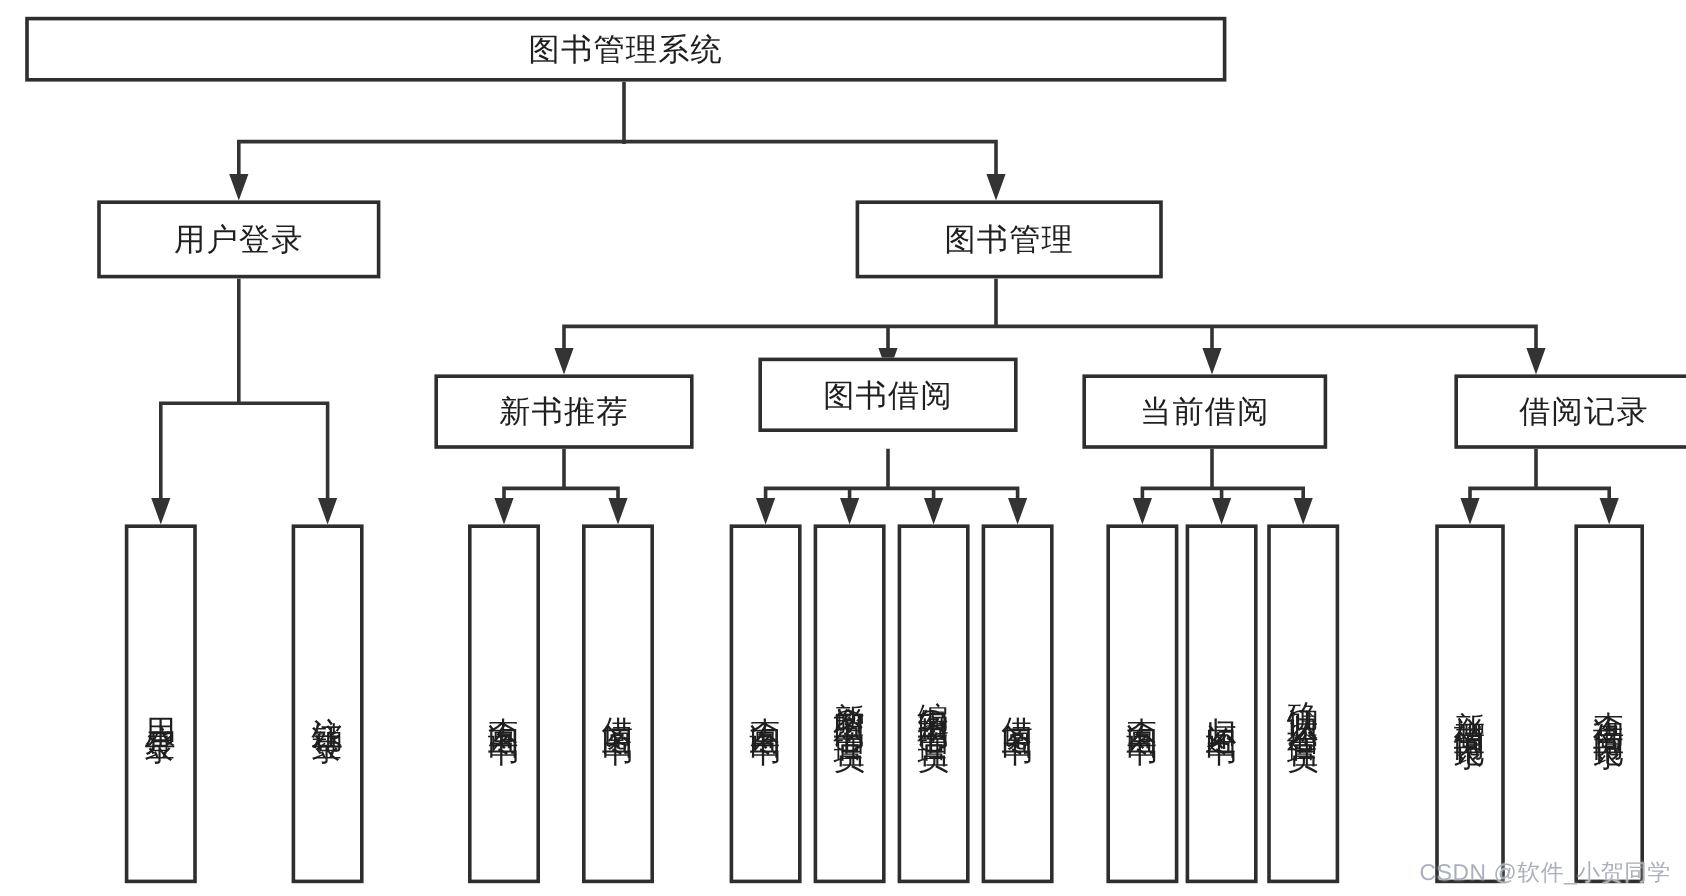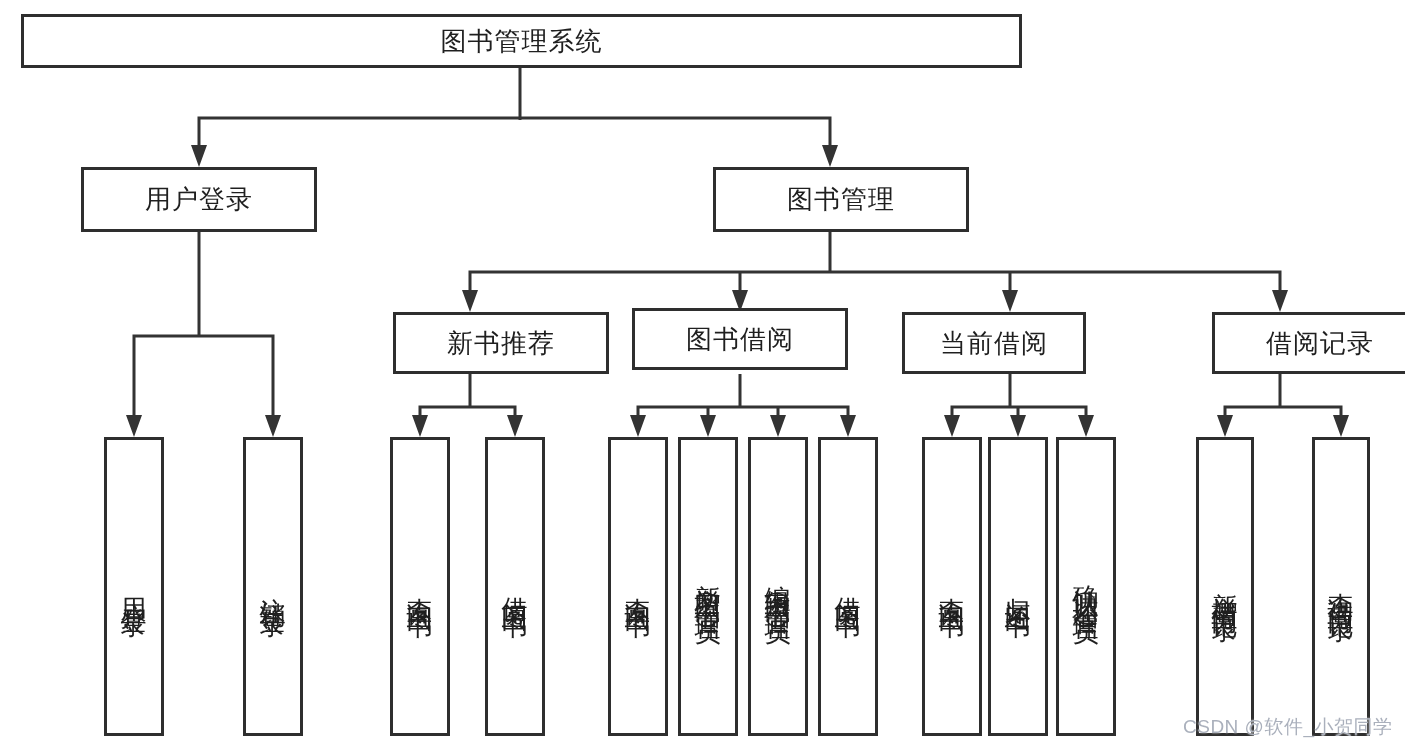--- a/index.html
+++ b/index.html
@@ -95,27 +95,27 @@
     <span>图书管理系统</span>
   </div>
 
   <div class="box-h" style="left:81px; top:167px; width:236px; height:65px;">
     <span>用户登录</span>
   </div>
   <div class="box-h" style="left:713px; top:167px; width:256px; height:65px;">
     <span>图书管理</span>
   </div>
 
-  <div class="box-h" style="left:362px; top:312px; width:216px; height:62px;margin-left:31px;">
+  <div class="box-h" style="left:362px; top:312px; width:216px; height:62px;">
     <span>新书推荐</span>
   </div>
-  <div class="box-h" style="left:632px; top:308px; width:216px; height:62px;">
+  <div class="box-h" style="left:632px; top:298px; width:216px; height:62px;">
     <span>图书借阅</span>
   </div>
-  <div class="box-h" style="left:902px; top:312px; width:184px; height:62px;">
+  <div class="box-h" style="left:902px; top:312px; width:204px; height:62px;">
     <span>当前借阅</span>
   </div>
   <div class="box-h" style="left:1212px; top:312px; width:216px; height:62px;">
     <span>借阅记录</span>
   </div>
 
   <div class="box-v" style="left:104px;">
     <span class="vtext">用户登录</span>
   </div>
   <div class="box-v" style="left:243px;">

